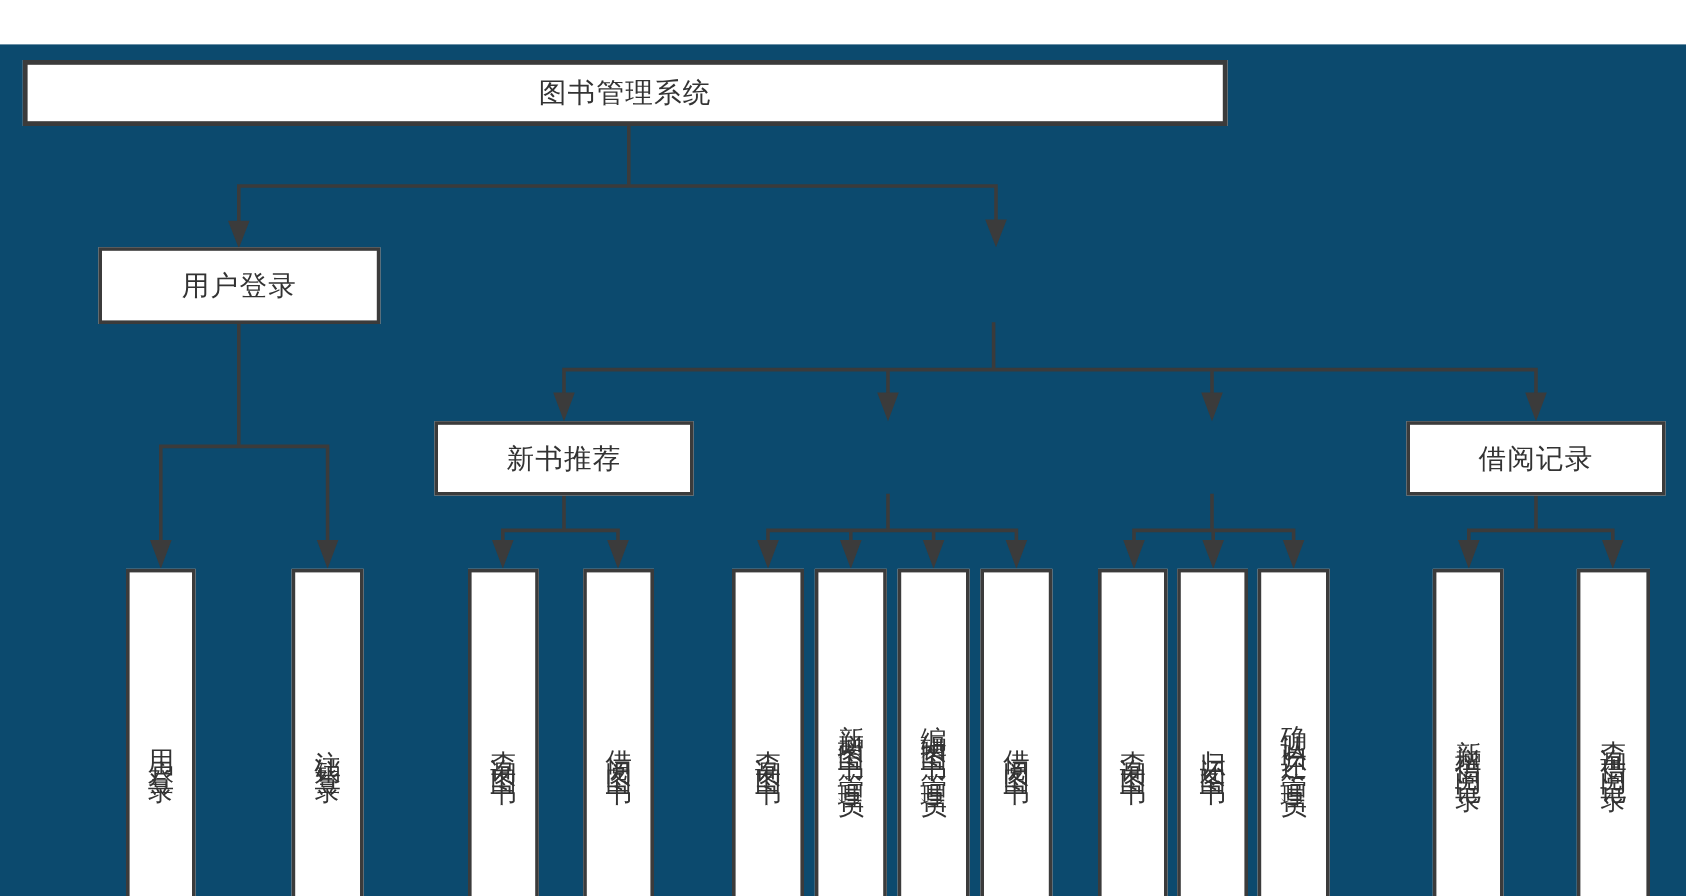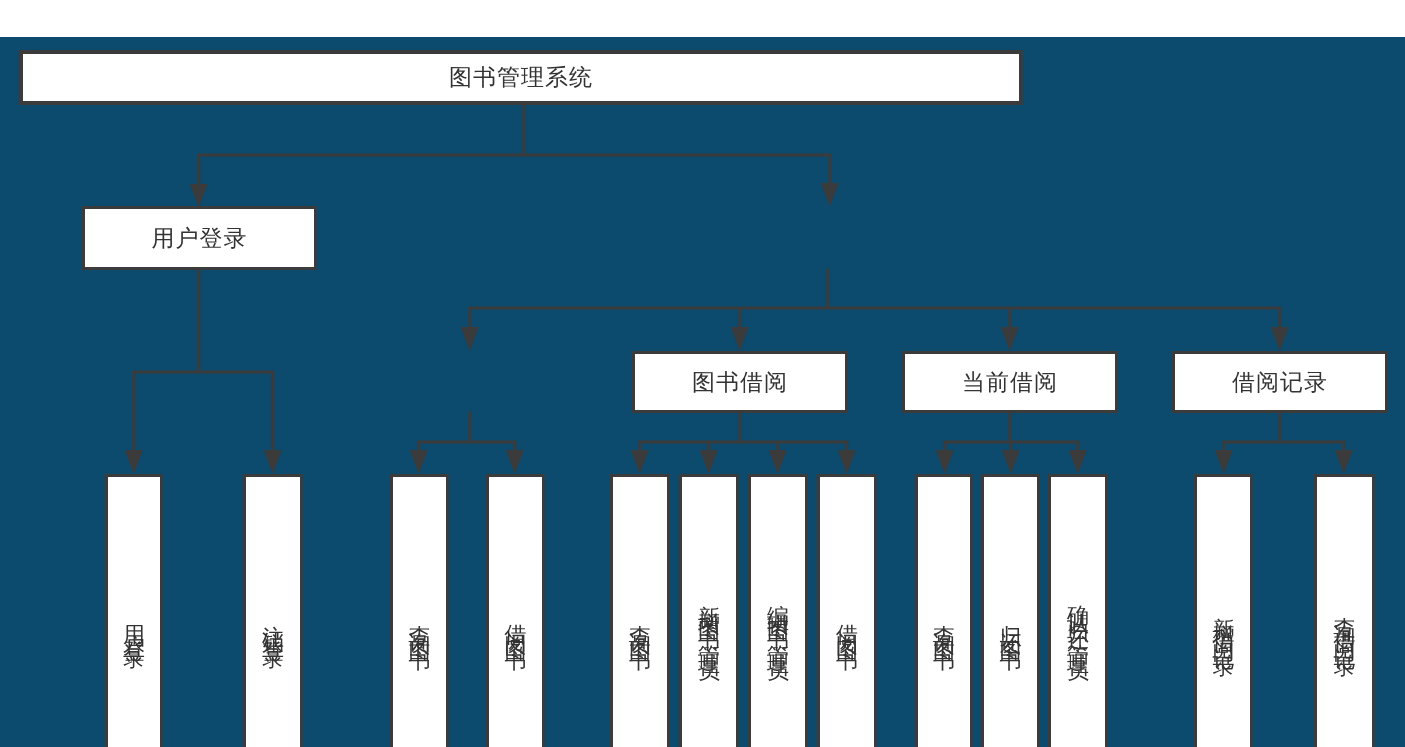--- a/index.html
+++ b/index.html
@@ -79,25 +79,22 @@
   </svg>
 
   <div class="node root" style="left:19px;top:13px;width:1004px;height:55px">
     <span class="hlabel">图书管理系统</span>
   </div>
 
   <div class="node" style="left:82px;top:169px;width:235px;height:64px">
     <span class="hlabel">用户登录</span>
   </div>
 
-  <div class="node" style="left:632px;top:314px;width:216px;height:62px">
-    <span class="hlabel">图书借阅</span>
-  </div>
-  <div class="node" style="left:902px;top:314px;width:216px;height:62px">
-    <span class="hlabel">当前借阅</span>
+  <div class="node" style="left:362px;top:314px;width:216px;height:62px">
+    <span class="hlabel">新书推荐</span>
   </div>
   <div class="node" style="left:1172px;top:314px;width:216px;height:62px">
     <span class="hlabel">借阅记录</span>
   </div>
 
   <div class="node" style="left:105px;top:437px;width:58px;height:298px">
     <span class="vtext">用户登录</span>
   </div>
   <div class="node" style="left:243px;top:437px;width:60px;height:298px">
     <span class="vtext">注销登录</span>

